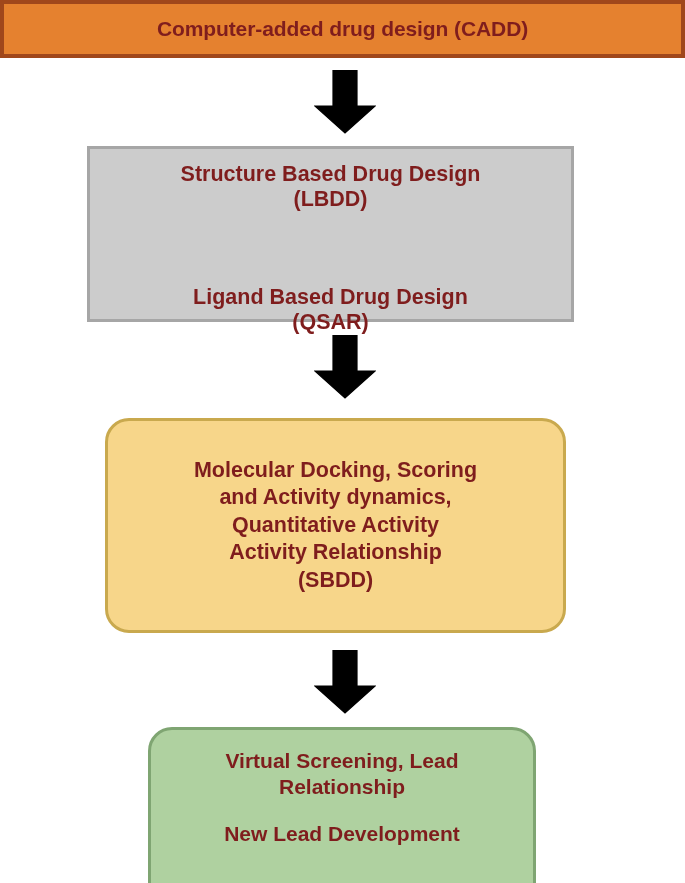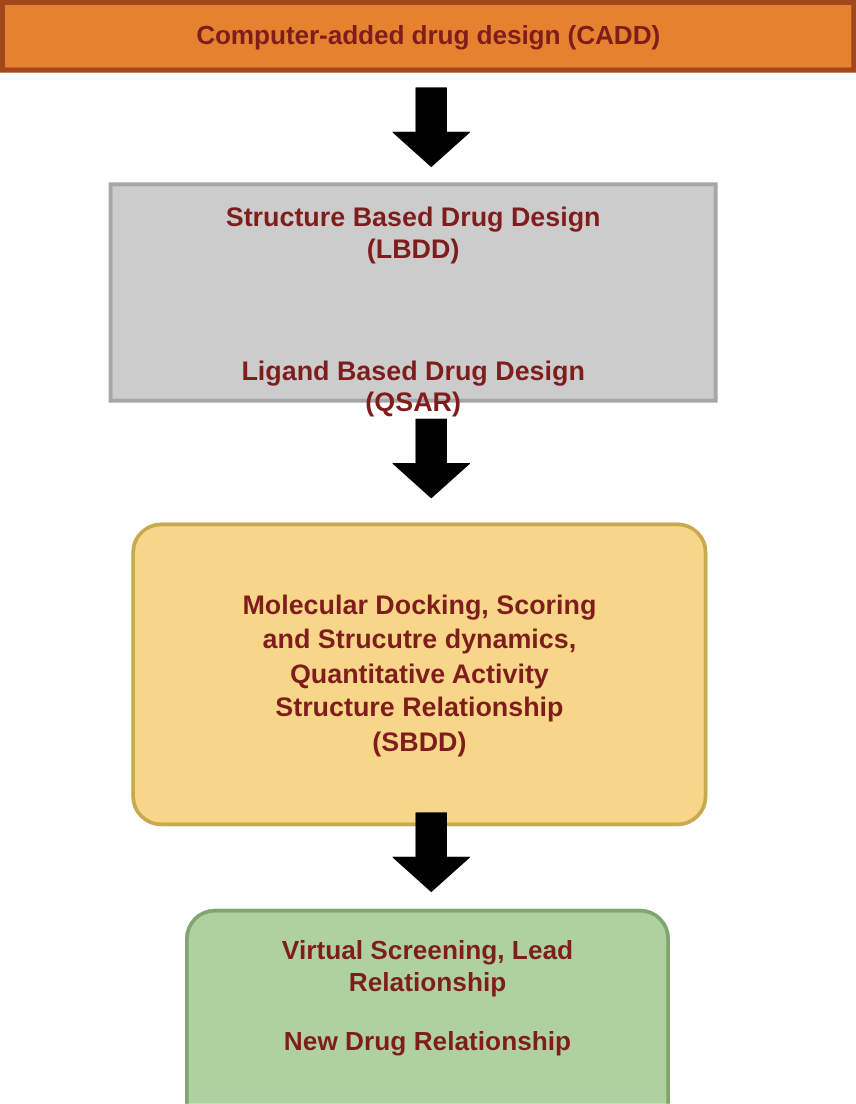--- a/index.html
+++ b/index.html
@@ -67,21 +67,21 @@
   }
   #node-design-approaches .para + .para {
     margin-top: 40px;
   }
 
   
   #node-methods {
     left: 105px;
     top: 418px;
     width: 461px;
-    height: 243px;
+    height: 215px;
     background: #f7d68a;
     border: 3px solid #c9a94e;
     border-radius: 24px;
     font-size: 21.5px;
     line-height: 1.28;
   }
 
   
   #node-outcomes {
     left: 148px;
@@ -142,35 +142,35 @@
   </div>
 
   <div class="arrow" id="arrow-design-to-methods">
     <svg viewBox="0 0 62 64" xmlns="http://www.w3.org/2000/svg" aria-hidden="true">
       <polygon points="19,0 43,0 43,36 61,36 31,63 1,36 19,36" fill="#000000" stroke="#000000" stroke-width="1.2" stroke-linejoin="miter"></polygon>
     </svg>
   </div>
 
   <div class="node" id="node-methods">
     <div>Molecular Docking, Scoring</div>
-    <div>and Strucutre dynamics,</div>
+    <div>and Activity dynamics,</div>
     <div>Quantitative Activity</div>
-    <div>Structure Relationship</div>
+    <div>Activity Relationship</div>
     <div>(SBDD)</div>
   </div>
 
   <div class="arrow" id="arrow-methods-to-outcomes">
     <svg viewBox="0 0 62 64" xmlns="http://www.w3.org/2000/svg" aria-hidden="true">
       <polygon points="19,0 43,0 43,36 61,36 31,63 1,36 19,36" fill="#000000" stroke="#000000" stroke-width="1.2" stroke-linejoin="miter"></polygon>
     </svg>
   </div>
 
   <div class="node" id="node-outcomes">
     <div class="para">
       <div>Virtual Screening, Lead</div>
       <div>Relationship</div>
     </div>
     <div class="para">
-      <div>New Drug Relationship</div>
+      <div>New Lead Development</div>
     </div>
   </div>
 
 </div>
 
 </body></html>

